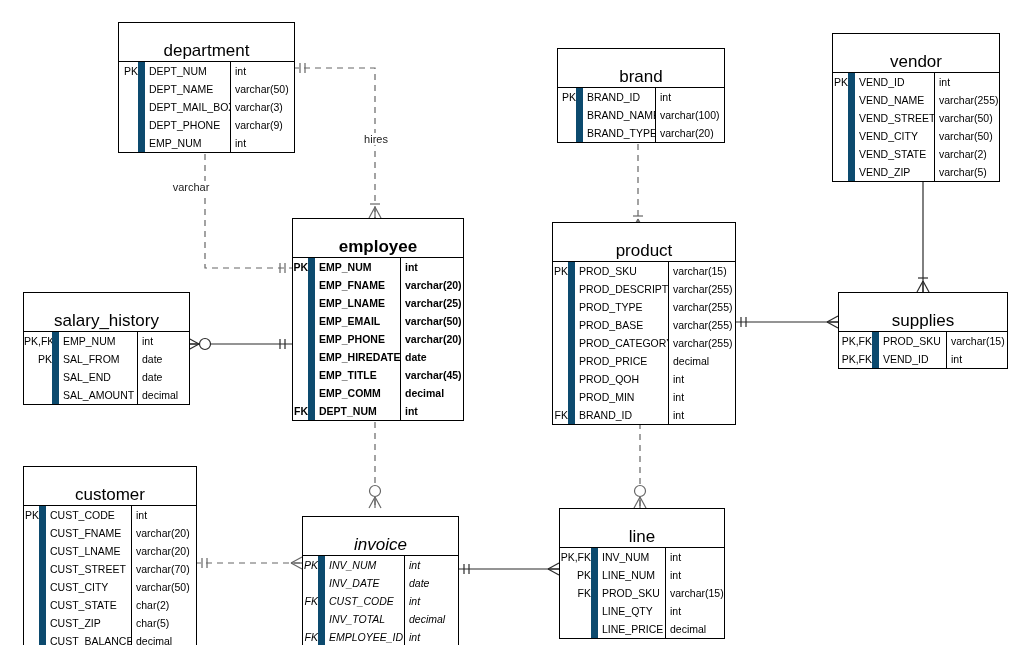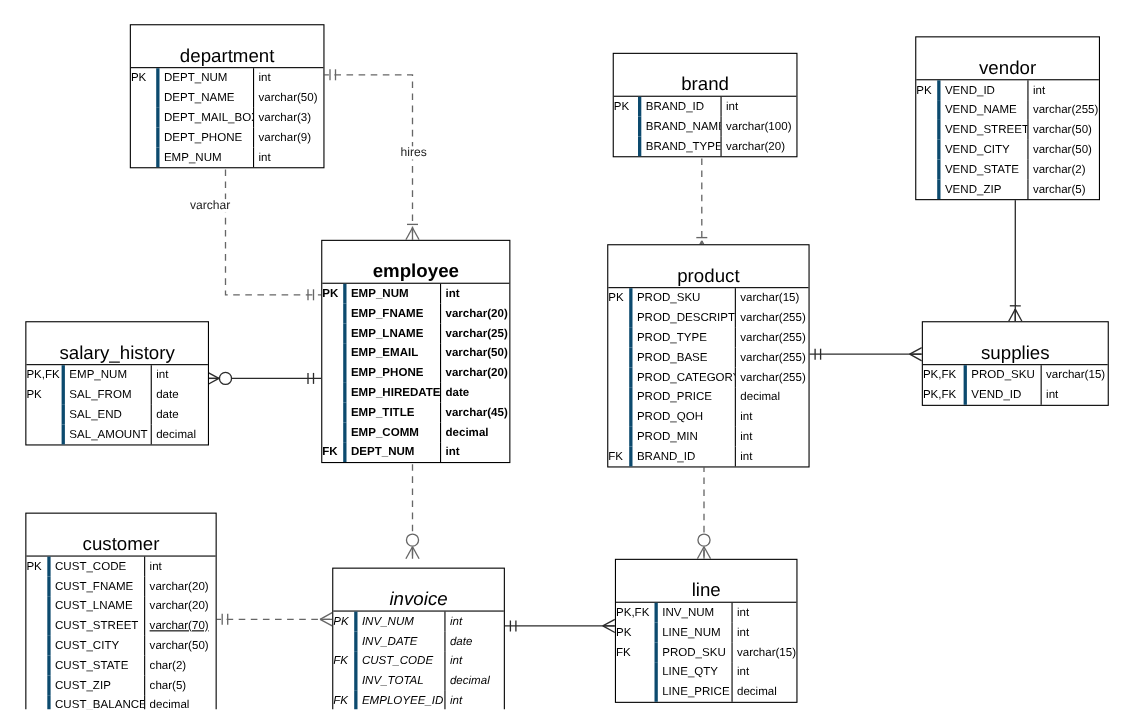--- a/index.html
+++ b/index.html
@@ -11,21 +11,21 @@
   .entity-box{
     position:absolute;background:#ffffff;border:1px solid #000;
     box-sizing:content-box;z-index:2;
   }
   .entity-header{
     height:20px;line-height:20px;text-align:center;font-size:17px;color:#000;
     border-bottom:1px solid #000;white-space:nowrap;overflow:hidden;margin-top:18px;
   }
   .entity-row{display:flex;height:18px;line-height:18px;font-size:10.5px;color:#000;}
   .cell{box-sizing:border-box;overflow:hidden;white-space:nowrap;}
-  .cell.key{flex:none;text-align:left;border-right:3px solid #0c4a6e;}
+  .cell.key{flex:none;text-align:right;border-right:7px solid #0c4a6e;}
   .cell.field{flex:1 1 auto;padding-left:4px;border-right:1px solid #000;}
   .cell.type{flex:none;padding-left:4px;}
   .rel-label{
     position:absolute;transform:translate(-50%,-50%);background:#ffffff;
     font-size:11px;color:#222;padding:0 3px;z-index:3;white-space:nowrap;
   }
 </style>
 </head>
 <body>
 
@@ -341,21 +341,21 @@
         <div class="cell type" style="width: 64px;">varchar(20)</div>
       </div>
       <div class="entity-row">
         <div class="cell key" style="width: 22px;"></div>
         <div class="cell field">CUST_LNAME</div>
         <div class="cell type" style="width: 64px;">varchar(20)</div>
       </div>
       <div class="entity-row">
         <div class="cell key" style="width: 22px;"></div>
         <div class="cell field">CUST_STREET</div>
-        <div class="cell type" style="width: 64px; text-decoration: underline;">varchar(70)</div>
+        <div class="cell type" style="width: 64px;">varchar(70)</div>
       </div>
       <div class="entity-row">
         <div class="cell key" style="width: 22px;"></div>
         <div class="cell field">CUST_CITY</div>
         <div class="cell type" style="width: 64px;">varchar(50)</div>
       </div>
       <div class="entity-row">
         <div class="cell key" style="width: 22px;"></div>
         <div class="cell field">CUST_STATE</div>
         <div class="cell type" style="width: 64px;">char(2)</div>

